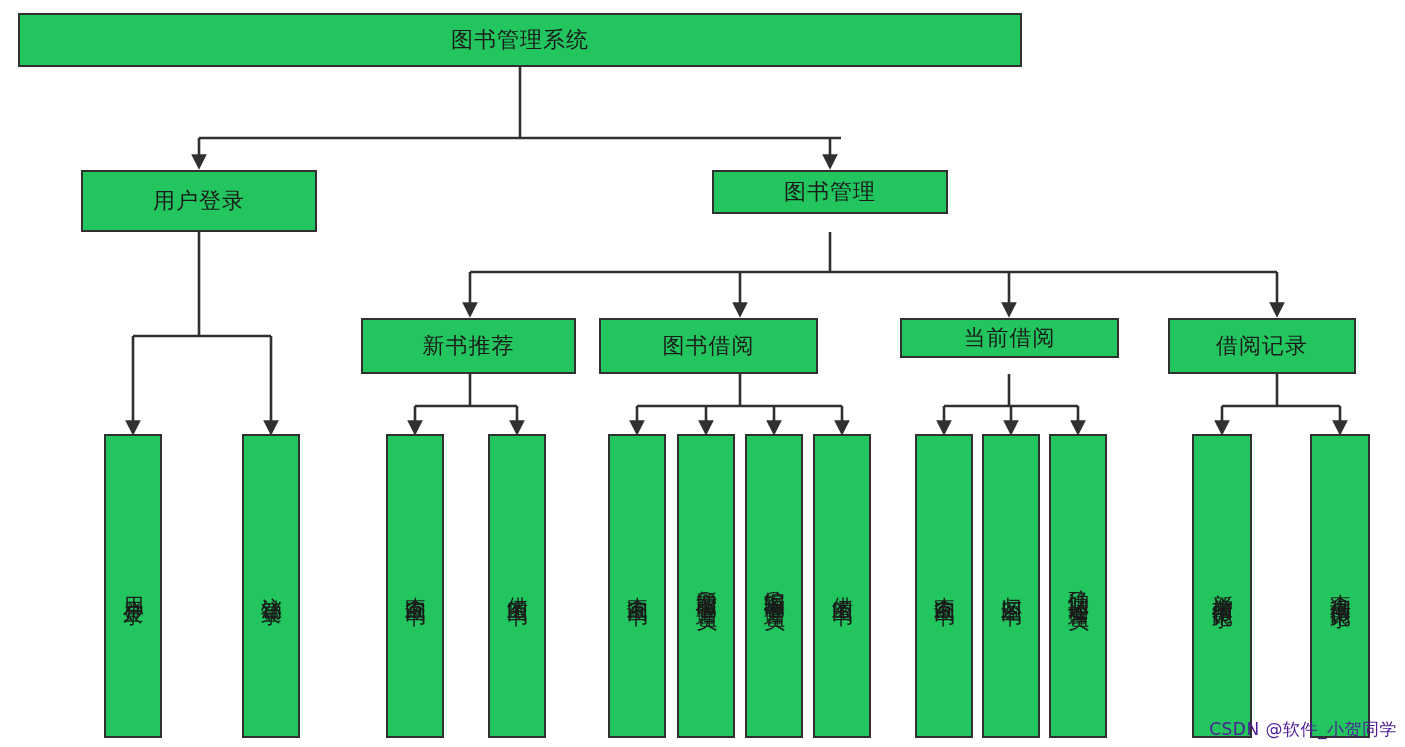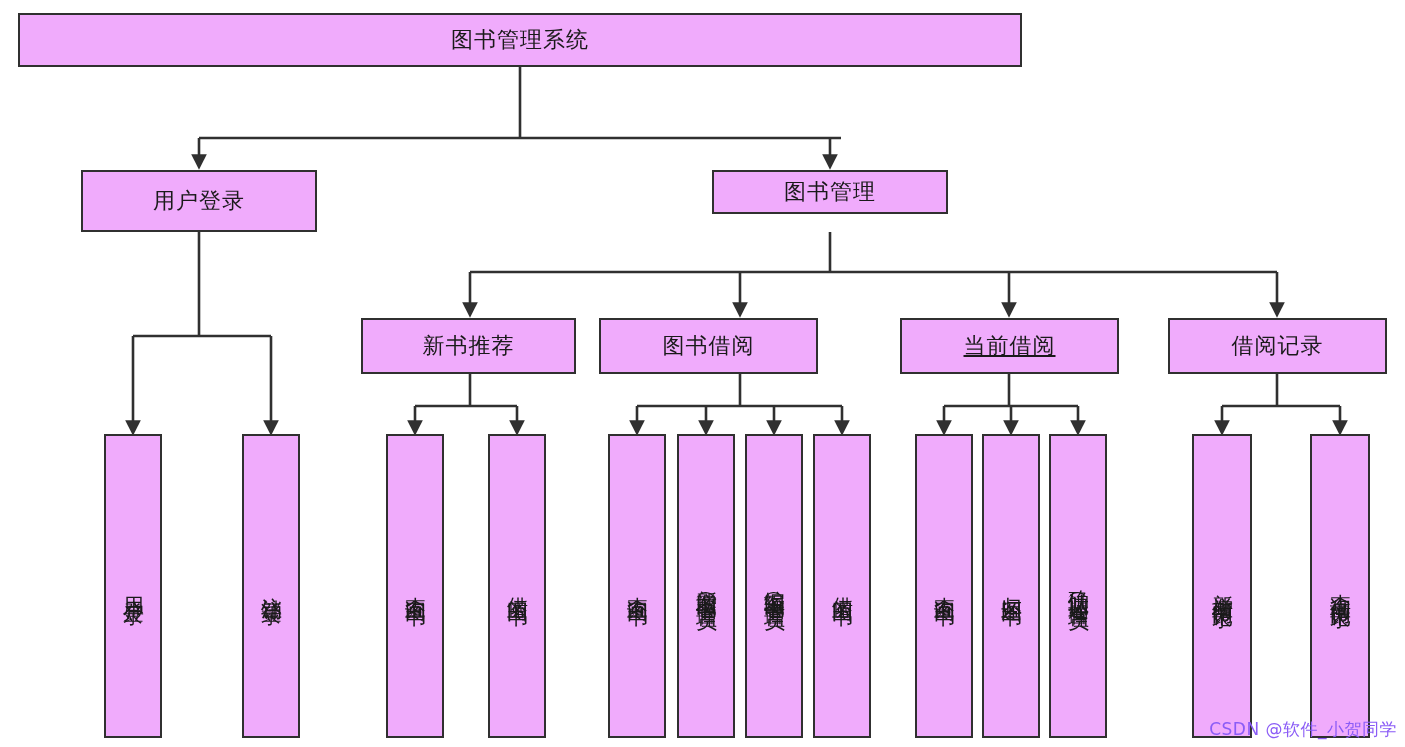--- a/index.html
+++ b/index.html
@@ -9,21 +9,21 @@
     background:#ffffff;
     font-family:"DejaVu Sans","Liberation Sans",sans-serif;
     overflow:hidden;
   }
   #diagram{position:relative;width:1405px;height:747px;}
   #edges{position:absolute;left:0;top:0;width:1405px;height:747px;}
   .node{
     position:absolute;
     box-sizing:border-box;
     border:2px solid #303030;
-    background:#f0abfc;
+    background:#22c55e;
     color:#1a1a1a;
     display:flex;
     align-items:center;
     justify-content:center;
     line-height:1.18;
   }
   .node.h{
     font-size:22px;
     letter-spacing:1px;
   }
@@ -41,21 +41,21 @@
     writing-mode:vertical-rl;
     text-orientation:upright;
     white-space:nowrap;
     display:block;
   }
   .watermark{
     position:absolute;
     right:8px;
     bottom:6px;
     font-size:17px;
-    color:#8b5cf6;
+    color:#4c1d95;
     letter-spacing:0.5px;
     white-space:nowrap;
     font-family:"DejaVu Sans","Liberation Sans",sans-serif;
   }
 </style>
 </head>
 <body>
 
 <div id="diagram">
 
@@ -119,24 +119,24 @@
   <div class="node h" style="left:712px;top:170px;width:236px;height:44px;">
     <span>图书管理</span>
   </div>
 
   <div class="node h" style="left:361px;top:318px;width:215px;height:56px;">
     <span>新书推荐</span>
   </div>
   <div class="node h" style="left:599px;top:318px;width:219px;height:56px;">
     <span>图书借阅</span>
   </div>
-  <div class="node h" style="left:900px;top:318px;width:219px;height:56px;text-decoration:underline;">
+  <div class="node h" style="left:900px;top:318px;width:219px;height:40px;">
     <span>当前借阅</span>
   </div>
-  <div class="node h" style="left:1168px;top:318px;width:219px;height:56px;">
+  <div class="node h" style="left:1168px;top:318px;width:188px;height:56px;">
     <span>借阅记录</span>
   </div>
 
   <div class="node v" style="left:104px;top:434px;width:58px;height:304px;">
     <span class="vtext">用户登录</span>
   </div>
   <div class="node v" style="left:242px;top:434px;width:58px;height:304px;">
     <span class="vtext">注销登录</span>
   </div>
 

